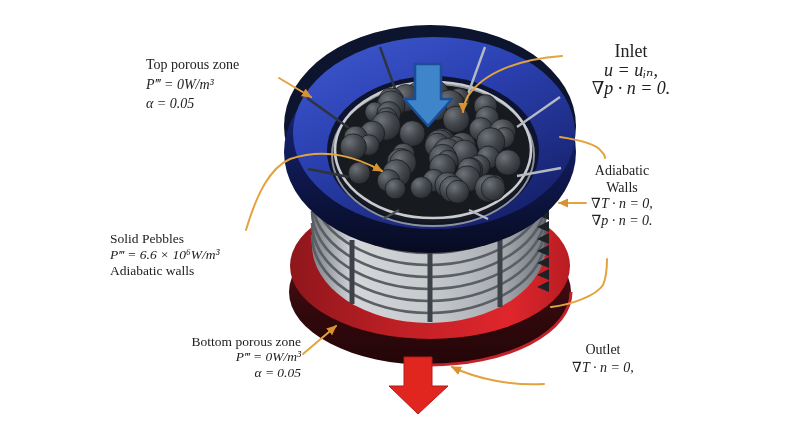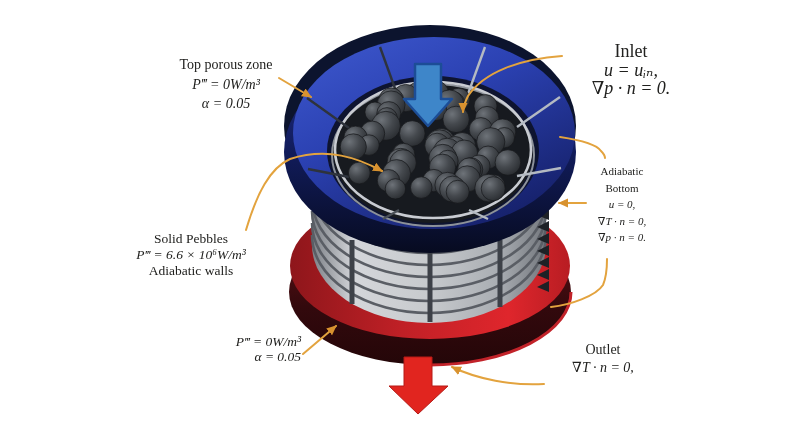--- a/index.html
+++ b/index.html
@@ -4,24 +4,24 @@
 <style>
   html,body{margin:0;padding:0;background:#ffffff;}
   .canvas{
     position:relative;width:800px;height:445px;background:#ffffff;overflow:hidden;
     font-family:"Liberation Serif","DejaVu Serif",serif;color:#21211f;
   }
   .canvas svg{position:absolute;left:0;top:0;}
   .lbl{position:absolute;white-space:nowrap;}
   .lbl div{white-space:nowrap;}
   .m{font-style:italic;font-weight:400;}
-  #lbl-top-porous   {left:146px;top:55px;width:160px;text-align:center;font-size:14px;line-height:19.5px;}
+  #lbl-top-porous   {left:146px;top:55px;width:160px;text-align:left;font-size:14px;line-height:19.5px;}
   #lbl-inlet        {left:566px;top:42px;width:130px;text-align:center;font-size:18px;line-height:18.5px;}
-  #lbl-adiabatic    {left:562px;top:163px;width:120px;text-align:center;font-size:11px;line-height:16.5px;}
-  #lbl-pebbles      {left:110px;top:231px;width:162px;text-align:center;font-size:13.5px;line-height:15.8px;}
+  #lbl-adiabatic    {left:562px;top:163px;width:120px;text-align:center;font-size:14px;line-height:16.5px;}
+  #lbl-pebbles      {left:110px;top:231px;width:162px;text-align:left;font-size:13.5px;line-height:15.8px;}
   #lbl-bottom-porous{left:135px;top:334px;width:166px;text-align:right;font-size:13.5px;line-height:15.3px;}
   #lbl-outlet       {left:538px;top:341px;width:130px;text-align:center;font-size:14px;line-height:17.6px;}
 </style>
 </head>
 <body>
 
 <div class="canvas">
 
   <svg width="800" height="445" viewBox="0 0 800 445">
     <defs>
@@ -205,33 +205,33 @@
   </div>
 
   <div class="lbl" id="lbl-inlet">
     <div>Inlet</div>
     <div class="m">u = uᵢₙ,</div>
     <div class="m">∇p · n = 0.</div>
   </div>
 
   <div class="lbl" id="lbl-adiabatic">
     <div>Adiabatic</div>
-    <div>Bottom</div>
-    <div class="m">u = 0,</div>
+    <div>Walls</div>
     <div class="m">∇T · n = 0,</div>
     <div class="m">∇p · n = 0.</div>
   </div>
 
   <div class="lbl" id="lbl-pebbles">
     <div>Solid Pebbles</div>
     <div class="m">P‴ = 6.6 × 10⁶W/m³</div>
     <div>Adiabatic walls</div>
   </div>
 
   <div class="lbl" id="lbl-bottom-porous">
+    <div>Bottom porous zone</div>
     <div class="m">P‴ = 0W/m³</div>
     <div class="m">α = 0.05</div>
   </div>
 
   <div class="lbl" id="lbl-outlet">
     <div>Outlet</div>
     <div class="m">∇T · n = 0,</div>
   </div>
 
 </div>

